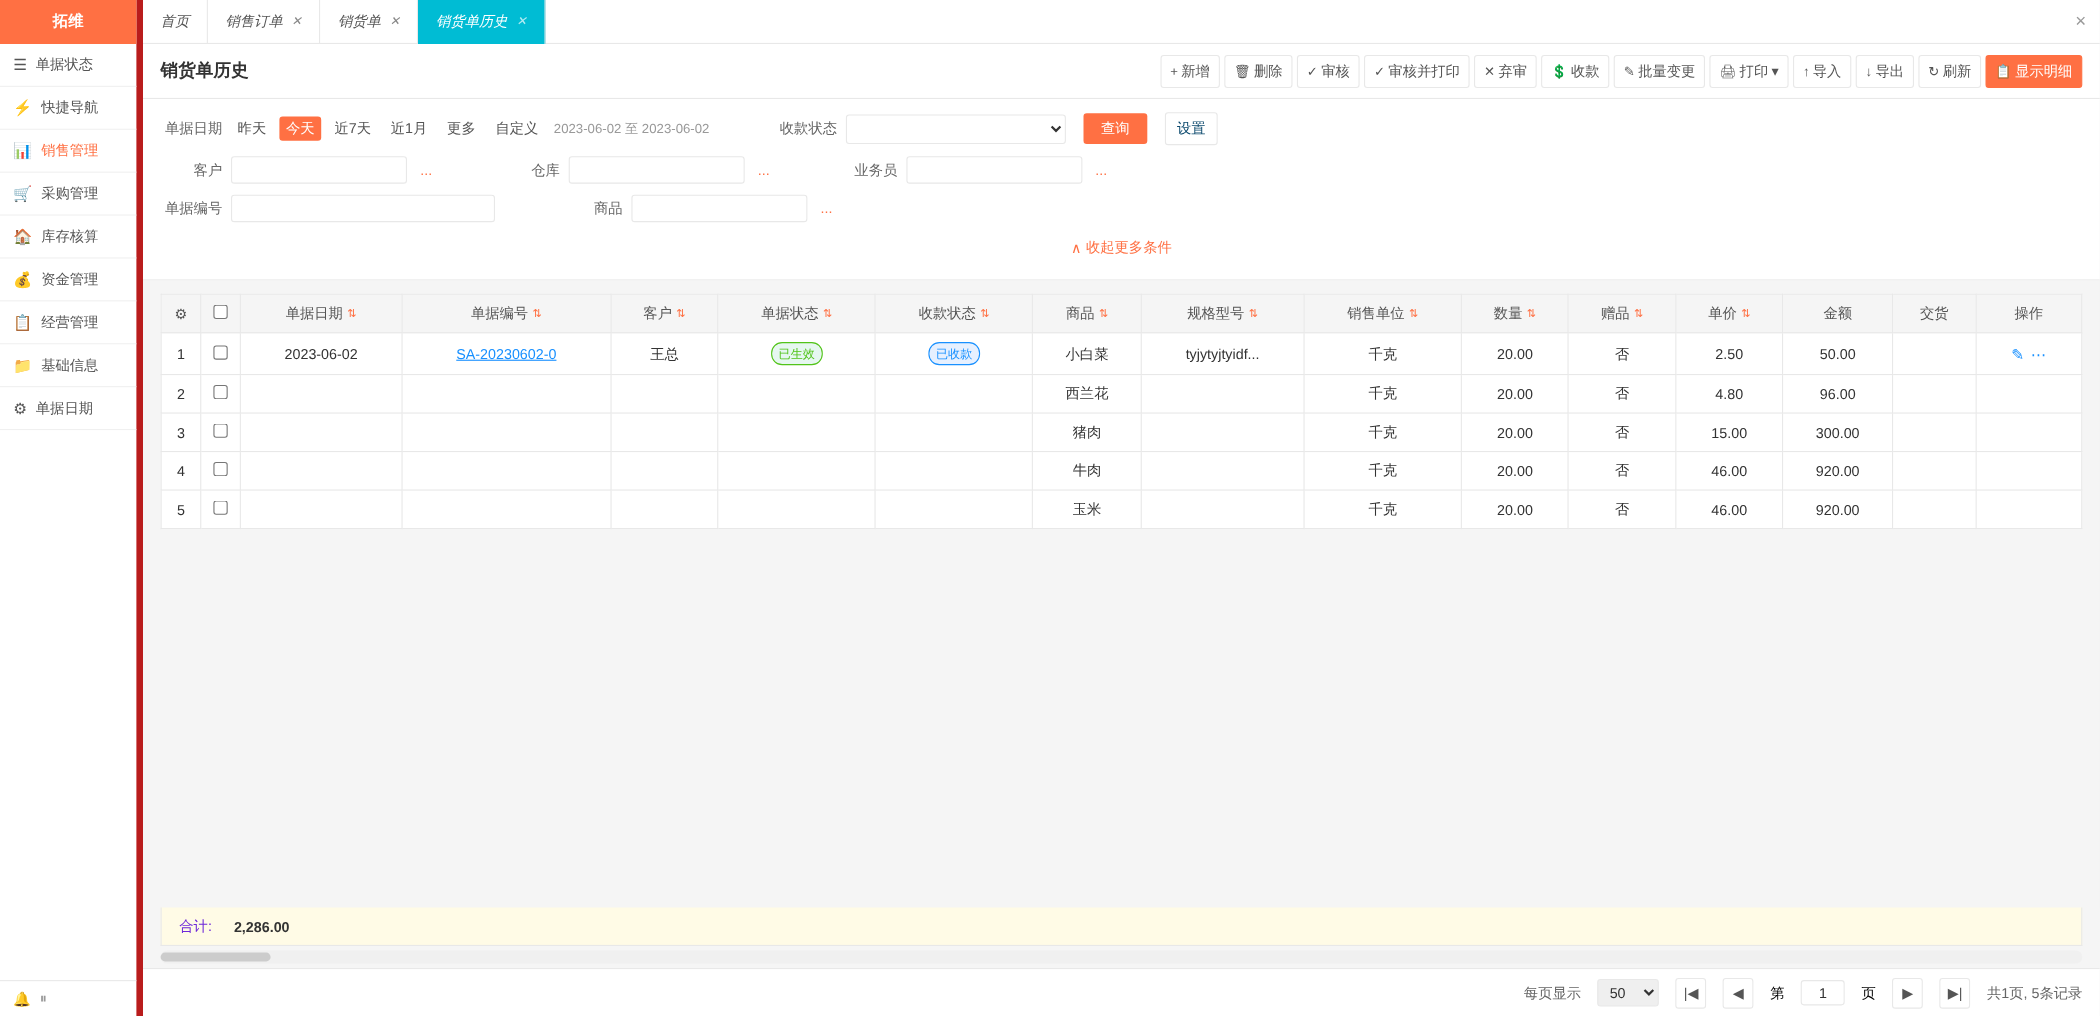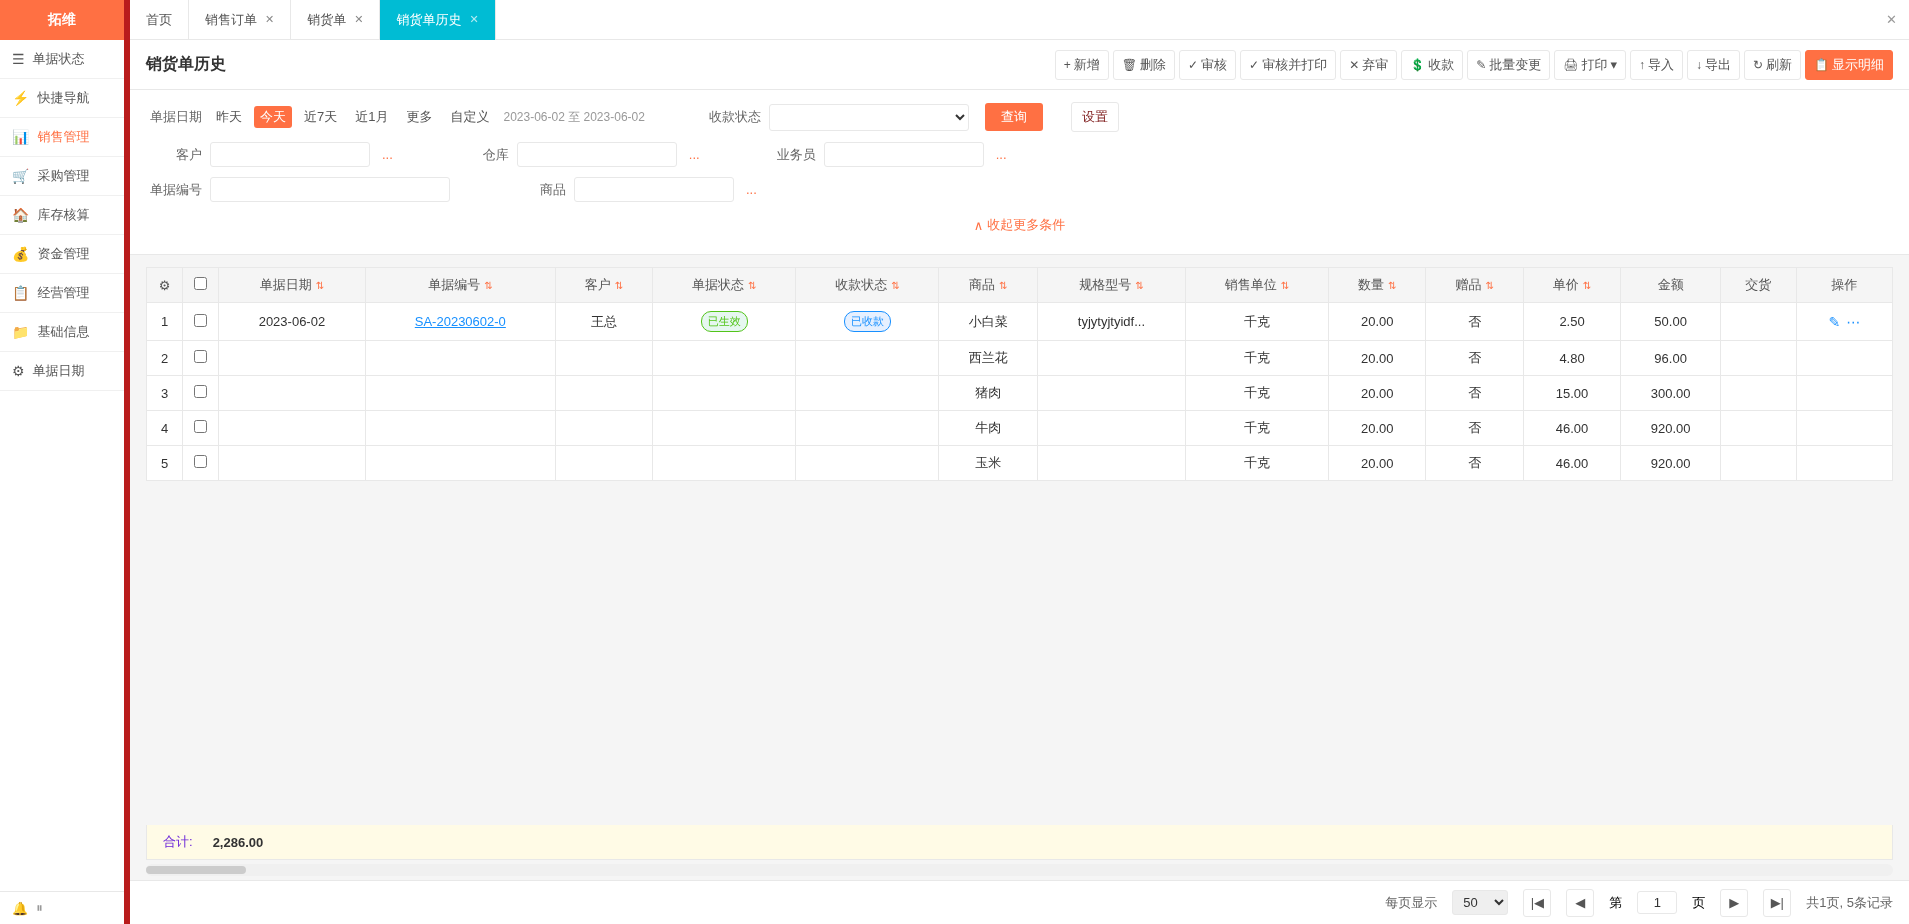--- a/index.html
+++ b/index.html
@@ -66,20 +66,21 @@
     .tab-item {
       height: 40px;
       padding: 0 16px;
       display: flex;
       align-items: center;
       gap: 6px;
       cursor: pointer;
       color: #555;
       border-right: 1px solid #e8e8e8;
       white-space: nowrap;
+      font-style: italic;
     }
     .tab-item.active {
       background: #00bcd4;
       color: #fff;
     }
     .tab-close {
       font-size: 11px;
       color: inherit;
       opacity: 0.7;
       margin-left: 2px;
@@ -476,21 +477,21 @@
           <span class="date-btn">自定义</span>
         </div>
         <span class="date-range">2023-06-02 至 2023-06-02</span>
       </div>
       <div class="filter-group" style="margin-left:40px;">
         <span class="filter-label">收款状态</span>
         <select class="filter-select">
           <option></option>
         </select>
         <button style="background:#ff7043;color:#fff;border:none;border-radius:3px;padding:5px 16px;cursor:pointer;font-size:13px;margin-left:8px;">查询</button>
-        <button style="background:#fff;color:#7f1d1d;border:1px solid #e8e8e8;border-radius:3px;padding:5px 10px;cursor:pointer;font-size:13px;margin-left:20px;">设置</button>
+        <button style="background:#fff;color:#0c4a6e;border:1px solid #e8e8e8;border-radius:3px;padding:5px 10px;cursor:pointer;font-size:13px;margin-left:8px;">设置</button>
       </div>
     </div>
     <div class="filter-row">
       <div class="filter-group">
         <span class="filter-label">客户</span>
         <input class="filter-input" type="text" style="">
         <span class="filter-dots">...</span>
       </div>
       <div class="filter-group" style="margin-left:40px;">
         <span class="filter-label">仓库</span>

